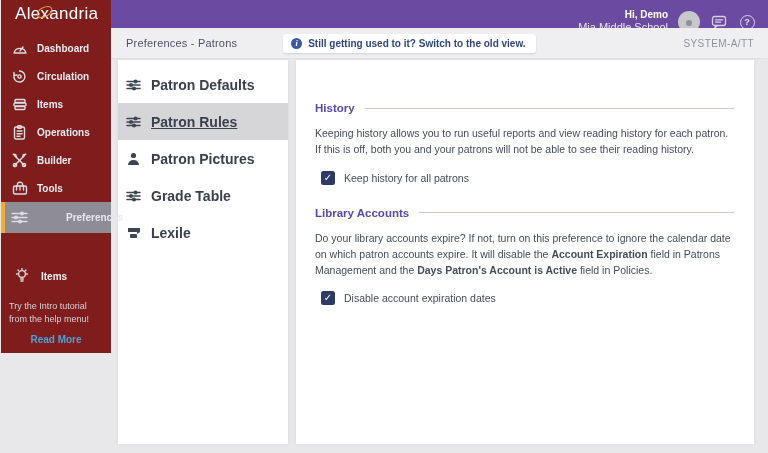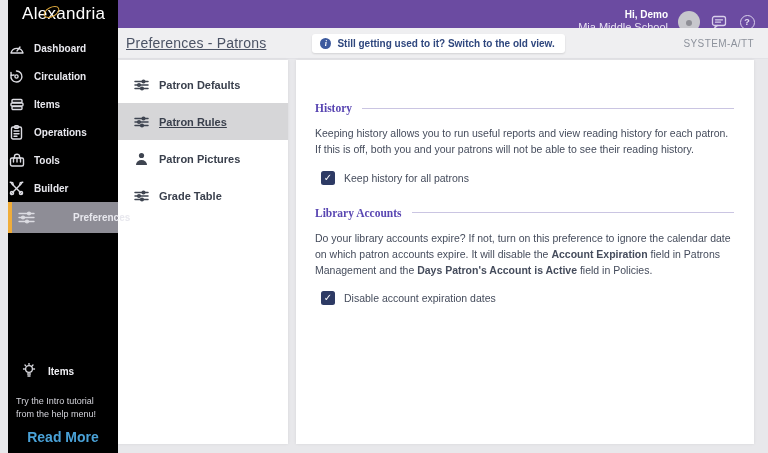--- a/index.html
+++ b/index.html
@@ -6,49 +6,49 @@
   html,body { width:768px; height:453px; }
   body {
     font-family:"Liberation Sans", sans-serif;
     background:#e8e8eb;
     position:relative;
     overflow:hidden;
     color:#454c5c;
   }
   
   .sidebar {
-    position:absolute; left:8px; top:0; width:110px; height:453px;
-    background:#000000; color:#fff; z-index:5;
+    position:absolute; left:1px; top:0; width:110px; height:353px;
+    background:#7f1d1d; color:#fff; z-index:5;
     display:flex; flex-direction:column;
   }
   .logo {
     height:28px; display:flex; align-items:center; padding-left:14px;
     font-size:17px; font-weight:400; letter-spacing:.3px; color:#fff;
   }
   .logo-x { position:relative; display:inline-block; }
   .logo-x::before {
     content:""; position:absolute; left:-4px; top:3px; width:15px; height:8px;
     border:1.5px solid #d9a53c; border-radius:50%; transform:rotate(-28deg);
   }
   .nav { margin-top:6px; }
   .nav-item {
     display:flex; align-items:center; gap:9px;
-    height:28px; cursor:pointer;
+    height:28px; padding-left:10px; cursor:pointer;
     font-size:10px; font-weight:bold; color:#e8e8ee;
   }
   .nav-item .nicon { width:17px; height:15px; flex:0 0 17px; display:flex; align-items:center; justify-content:center; }
   .nav-item svg { stroke:#dcdce2; fill:none; stroke-width:1.4; stroke-linecap:round; stroke-linejoin:round; }
   .nav-item.selected {
     background:#8e8d96; border-left:4px solid #f0ad3a; padding-left:6px; height:31px;gap:38px;
   }
   .tips { margin-top:auto; padding:0 8px 8px 8px; }
   .tips-head { display:flex; align-items:center; gap:12px; padding-left:6px; margin-bottom:14px;
     font-size:10px; font-weight:bold; color:#f0f0f4; }
   .tips-body { font-size:9px; line-height:1.45; color:#d3d3da; }
-  .read-more { display:block; text-align:center; margin-top:8px; font-size:14px; font-weight:bold;
+  .read-more { display:block; text-align:center; margin-top:8px; font-size:10px; font-weight:bold;
     color:#4aa2d8; cursor:pointer; }
   
   .topbar {
     position:absolute; left:110px; top:0; width:658px; height:44px;
     background:#6b4ba1; display:flex; align-items:center; justify-content:flex-end;
     gap:10px; padding-right:12px; color:#fff;
   }
   .user-block { text-align:right; line-height:1.2; }
   .user-name { font-size:10px; font-weight:bold; }
   .user-school { font-size:11px; color:#e9e3f3; }
@@ -61,54 +61,54 @@
     width:15px; height:15px; border-radius:50%; border:1.3px solid #d9cfeb;
     display:flex; align-items:center; justify-content:center;
     font-size:9px; color:#e6ddf4; font-weight:bold;
   }
   
   .pageheader {
     position:absolute; left:110px; top:28px; width:658px; height:31px;
     background:#efeff1; border-bottom:1px solid #e2e2e6;
     display:flex; align-items:center; padding:0 14px 0 16px;
   }
-  .page-title { font-size:14px; color:#4b5365; font-weight:500; letter-spacing:.2px;text-decoration:underline; }
+  .page-title { font-size:11px; color:#4b5365; font-weight:500; letter-spacing:.2px; }
   .notice-pill {
     margin-left:46px; background:#fff; border-radius:3px; padding:4px 10px 4px 8px;
     display:flex; align-items:center; gap:6px; cursor:pointer;
     box-shadow:0 1px 2px rgba(0,0,0,.12); border:none;
   }
   .notice-pill .info-dot {
     width:11px; height:11px; border-radius:50%; background:#3d5a9e; color:#fff;
     font-size:8px; font-style:italic; font-weight:bold; font-family:"Liberation Serif", serif;
     display:flex; align-items:center; justify-content:center;
   }
   .notice-text { font-size:10px; font-weight:bold; color:#2f477e; white-space:nowrap; }
   .system-label { margin-left:auto; font-size:10px; color:#8d929c; letter-spacing:.4px; }
   
   .subnav {
     position:absolute; left:118px; top:60px; width:170px; height:384px;
     background:#fff; box-shadow:0 0 3px rgba(0,0,0,.08); padding-top:6px;
   }
   .subnav-item {
-    display:flex; align-items:center; gap:10px; height:37px; padding-left:16px;
-    font-size:11px; font-weight:bold; color:#3a404d; cursor:pointer;
+    display:flex; align-items:center; gap:10px; height:37px; padding-left:8px;
+    font-size:14px; font-weight:bold; color:#3a404d; cursor:pointer;
   }
   .subnav-item.selected { background:#d6d6d8;text-decoration:underline; }
   .subnav-item .sicon { width:15px; height:14px; display:flex; align-items:center; justify-content:center; }
   .subnav-item svg { stroke:#3e4450; fill:none; stroke-width:1.5; stroke-linecap:round; }
   .subnav-item svg.filled { fill:#3e4450; stroke:none; }
   
   .main {
     position:absolute; left:296px; top:60px; width:458px; height:384px;
     background:#fff; box-shadow:0 0 3px rgba(0,0,0,.08);
     padding:42px 20px 0 19px; overflow:hidden;
   }
   .section { margin-bottom:14px; }
-  .section-head { display:flex; align-items:center; gap:10px; margin-bottom:11px;font-family:Liberation Serif, serif; }
+  .section-head { display:flex; align-items:center; gap:10px; margin-bottom:11px; }
   .section-title { font-size:11.5px; font-weight:bold; color:#5946b2; white-space:nowrap; }
   .section-rule { flex:1; height:1px; background:#cac5e2; }
   .section p { font-size:10.5px; line-height:1.55; color:#454c5c; margin-bottom:13px; }
   .checkrow { display:flex; align-items:center; gap:9px; padding-left:6px; margin-bottom:22px; cursor:pointer; }
   .checkbox {
     width:14px; height:14px; background:#2d3a64; border-radius:2.5px;
     display:flex; align-items:center; justify-content:center;
     color:#fff; font-size:10px; line-height:1;
   }
   .checklabel { font-size:10.5px; color:#454c5c; }
@@ -161,42 +161,42 @@
             <rect x="4.5" y="0.8" width="4" height="2.4" rx="1"></rect>
             <line x1="4" y1="6" x2="9" y2="6"></line>
             <line x1="4" y1="8.7" x2="9" y2="8.7"></line>
             <line x1="4" y1="11.3" x2="7" y2="11.3"></line>
           </svg>
       </span>
       <span>Operations</span>
     </div>
     <div class="nav-item">
       <span class="nicon">
-        <svg width="16" height="14" viewBox="0 0 16 14">
-            <rect x="1.5" y="5" width="13" height="8" rx="1.5"></rect>
-            <path d="M5.5 5 v-2 a2.5 1.8 0 0 1 5 0 v2"></path>
-            <line x1="4.5" y1="5" x2="4.5" y2="9"></line>
-            <line x1="8" y1="5" x2="8" y2="9"></line>
-            <line x1="11.5" y1="5" x2="11.5" y2="9"></line>
-          </svg>
-      </span>
-      <span>Tools</span>
-    </div>
-    <div class="nav-item">
-      <span class="nicon">
         <svg width="15" height="15" viewBox="0 0 15 15">
             <line x1="2.5" y1="2.5" x2="12.5" y2="12.5"></line>
             <line x1="12.5" y1="2.5" x2="2.5" y2="12.5"></line>
             <path d="M1.2 1.2 l2.6 .6 .6 2.6"></path>
             <path d="M13.8 1.2 l-2.6 .6 -.6 2.6"></path>
             <circle cx="3" cy="12" r="1.6"></circle>
             <circle cx="12" cy="12" r="1.6"></circle>
           </svg>
       </span>
       <span>Builder</span>
+    </div>
+    <div class="nav-item">
+      <span class="nicon">
+        <svg width="16" height="14" viewBox="0 0 16 14">
+            <rect x="1.5" y="5" width="13" height="8" rx="1.5"></rect>
+            <path d="M5.5 5 v-2 a2.5 1.8 0 0 1 5 0 v2"></path>
+            <line x1="4.5" y1="5" x2="4.5" y2="9"></line>
+            <line x1="8" y1="5" x2="8" y2="9"></line>
+            <line x1="11.5" y1="5" x2="11.5" y2="9"></line>
+          </svg>
+      </span>
+      <span>Tools</span>
     </div>
     <div class="nav-item selected">
       <span class="nicon">
         <svg width="17" height="13" viewBox="0 0 17 13">
             <line x1="1" y1="2.5" x2="16" y2="2.5"></line>
             <circle cx="11" cy="2.5" r="1.4"></circle>
             <line x1="1" y1="6.5" x2="16" y2="6.5"></line>
             <circle cx="5" cy="6.5" r="1.4"></circle>
             <line x1="1" y1="10.5" x2="16" y2="10.5"></line>
             <circle cx="9" cy="10.5" r="1.4"></circle>
@@ -302,20 +302,29 @@
           <line x1="1" y1="2.5" x2="14" y2="2.5"></line>
           <circle cx="9.5" cy="2.5" r="1.3"></circle>
           <line x1="1" y1="6" x2="14" y2="6"></line>
           <circle cx="5" cy="6" r="1.3"></circle>
           <line x1="1" y1="9.5" x2="14" y2="9.5"></line>
           <circle cx="8" cy="9.5" r="1.3"></circle>
         </svg>
     </span>
     <span>Grade Table</span>
   </div>
+  <div class="subnav-item">
+    <span class="sicon">
+      <svg class="filled" width="14" height="12" viewBox="0 0 14 12">
+          <path d="M1 1 h12 v4 l-3 2 v-2 h-9 z"></path>
+          <rect x="3" y="7" width="7" height="4" rx="1"></rect>
+        </svg>
+    </span>
+    <span>Lexile</span>
+  </div>
 </div>
 
 <div class="main">
 
   <div class="section">
     <div class="section-head">
       <span class="section-title">History</span>
       <span class="section-rule"></span>
     </div>
     <p>Keeping history allows you to run useful reports and view reading history for each patron. If this is off, both you and your patrons will not be able to see their reading history.</p>

